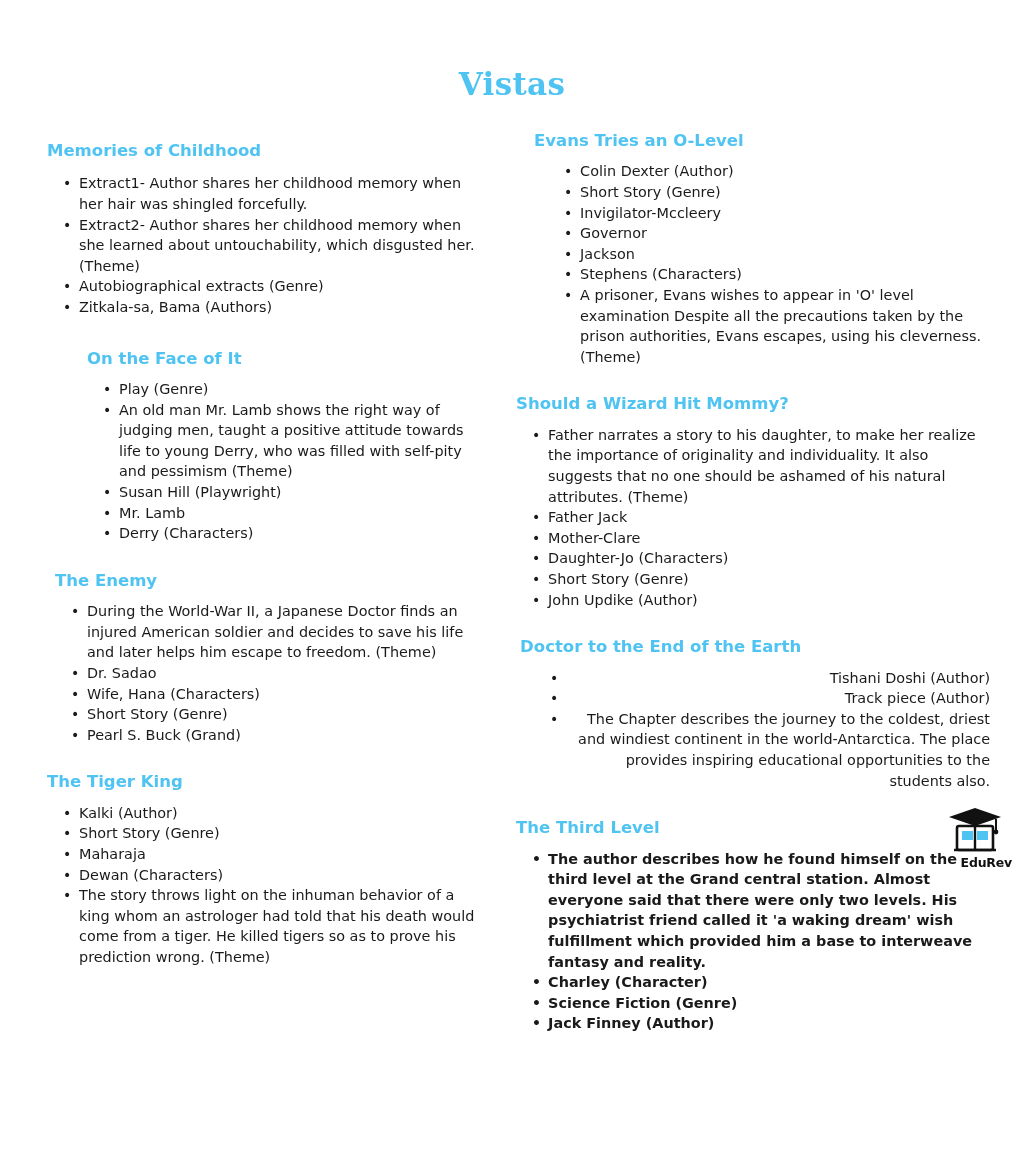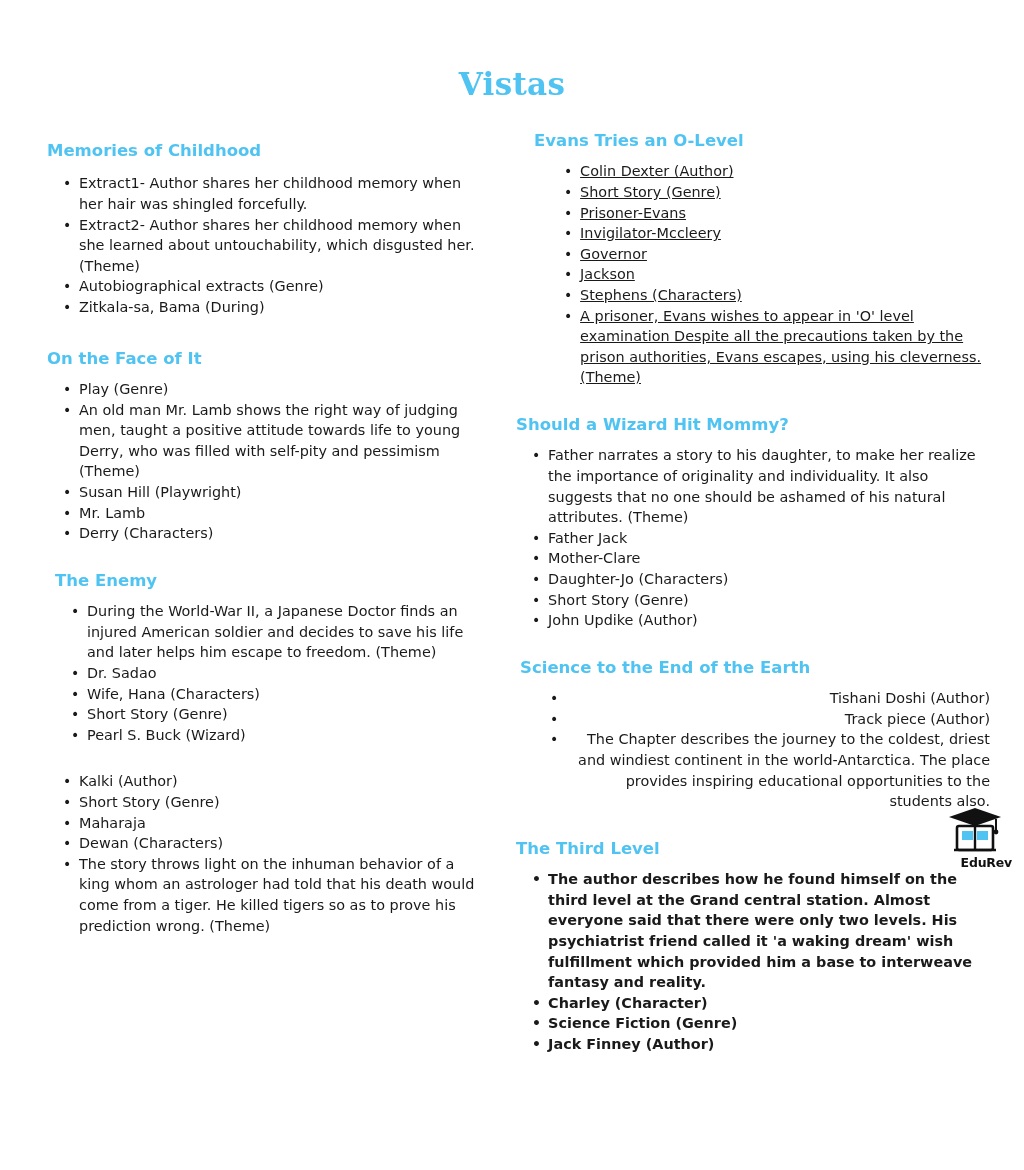--- a/index.html
+++ b/index.html
@@ -77,26 +77,26 @@
     position: absolute;
     left: -14px;
     top: 0;
     font-size: 14px;
     color: #1a1a1a;
     line-height: 20.6px;
   }
   
   .sec-memories { margin-top: 2px; }
   .sec-memories .section-title { margin-bottom: 12px; }
-  .sec-face { margin-top: 30px; }
+  .sec-face { margin-top: 30px; margin-left: 40px; }
   .sec-enemy { margin-top: 12px; padding-left: 8px; }
   .sec-tiger { margin-top: 20px; }
 
   .sec-evans { margin-top: -8px; padding-left: 18px; }
-  .sec-evans ul.bullets { padding-left: 44px; text-decoration: underline; }
+  .sec-evans ul.bullets { padding-left: 44px; }
   .sec-wizard { margin-top: 18px; }
   .sec-journey { margin-top: 20px; padding-left: 4px; }
   .sec-journey ul.bullets { padding-left: 44px; text-align: right; }
   .sec-third { margin-top: 20px; padding-left: -2px; }
   .sec-third ul.bullets { padding-left: 30px; font-weight: bold; }
 
   .logo {
     position: absolute;
     right: 12px;
     bottom: 14px;
@@ -128,21 +128,21 @@
   <div class="columns">
 
     <div class="col-left">
 
       <div class="section sec-memories">
         <h2 class="section-title">Memories of Childhood</h2>
         <ul class="bullets">
           <li>Extract1- Author shares her childhood memory when her hair was shingled forcefully.</li>
           <li>Extract2- Author shares her childhood memory when she learned about untouchability, which disgusted her. (Theme)</li>
           <li>Autobiographical extracts (Genre)</li>
-          <li>Zitkala-sa, Bama (During)</li>
+          <li>Zitkala-sa, Bama (Authors)</li>
         </ul>
       </div>
 
       <div class="section sec-face">
         <h2 class="section-title">On the Face of It</h2>
         <ul class="bullets">
           <li>Play (Genre)</li>
           <li>An old man Mr. Lamb shows the right way of judging men, taught a positive attitude towards life to young Derry, who was filled with self-pity and pessimism (Theme)</li>
           <li>Susan Hill (Playwright)</li>
           <li>Mr. Lamb</li>
@@ -150,44 +150,44 @@
         </ul>
       </div>
 
       <div class="section sec-enemy">
         <h2 class="section-title">The Enemy</h2>
         <ul class="bullets">
           <li>During the World-War II, a Japanese Doctor finds an injured American soldier and decides to save his life and later helps him escape to freedom. (Theme)</li>
           <li>Dr. Sadao</li>
           <li>Wife, Hana (Characters)</li>
           <li>Short Story (Genre)</li>
-          <li>Pearl S. Buck (Wizard)</li>
+          <li>Pearl S. Buck (Grand)</li>
         </ul>
       </div>
 
       <div class="section sec-tiger">
+        <h2 class="section-title">The Tiger King</h2>
         <ul class="bullets">
           <li>Kalki (Author)</li>
           <li>Short Story (Genre)</li>
           <li>Maharaja</li>
           <li>Dewan (Characters)</li>
           <li>The story throws light on the inhuman behavior of a king whom an astrologer had told that his death would come from a tiger. He killed tigers so as to prove his prediction wrong. (Theme)</li>
         </ul>
       </div>
 
     </div>
 
     <div class="col-right">
 
       <div class="section sec-evans">
         <h2 class="section-title">Evans Tries an O-Level</h2>
         <ul class="bullets">
           <li>Colin Dexter (Author)</li>
           <li>Short Story (Genre)</li>
-          <li>Prisoner-Evans</li>
           <li>Invigilator-Mccleery</li>
           <li>Governor</li>
           <li>Jackson</li>
           <li>Stephens (Characters)</li>
           <li>A prisoner, Evans wishes to appear in 'O' level examination Despite all the precautions taken by the prison authorities, Evans escapes, using his cleverness. (Theme)</li>
         </ul>
       </div>
 
       <div class="section sec-wizard">
         <h2 class="section-title">Should a Wizard Hit Mommy?</h2>
@@ -195,21 +195,21 @@
           <li>Father narrates a story to his daughter, to make her realize the importance of originality and individuality. It also suggests that no one should be ashamed of his natural attributes. (Theme)</li>
           <li>Father Jack</li>
           <li>Mother-Clare</li>
           <li>Daughter-Jo (Characters)</li>
           <li>Short Story (Genre)</li>
           <li>John Updike (Author)</li>
         </ul>
       </div>
 
       <div class="section sec-journey">
-        <h2 class="section-title">Science to the End of the Earth</h2>
+        <h2 class="section-title">Doctor to the End of the Earth</h2>
         <ul class="bullets">
           <li>Tishani Doshi (Author)</li>
           <li>Track piece (Author)</li>
           <li>The Chapter describes the journey to the coldest, driest and windiest continent in the world-Antarctica. The place provides inspiring educational opportunities to the students also.</li>
         </ul>
       </div>
 
       <div class="section sec-third">
         <h2 class="section-title">The Third Level</h2>
         <ul class="bullets">

